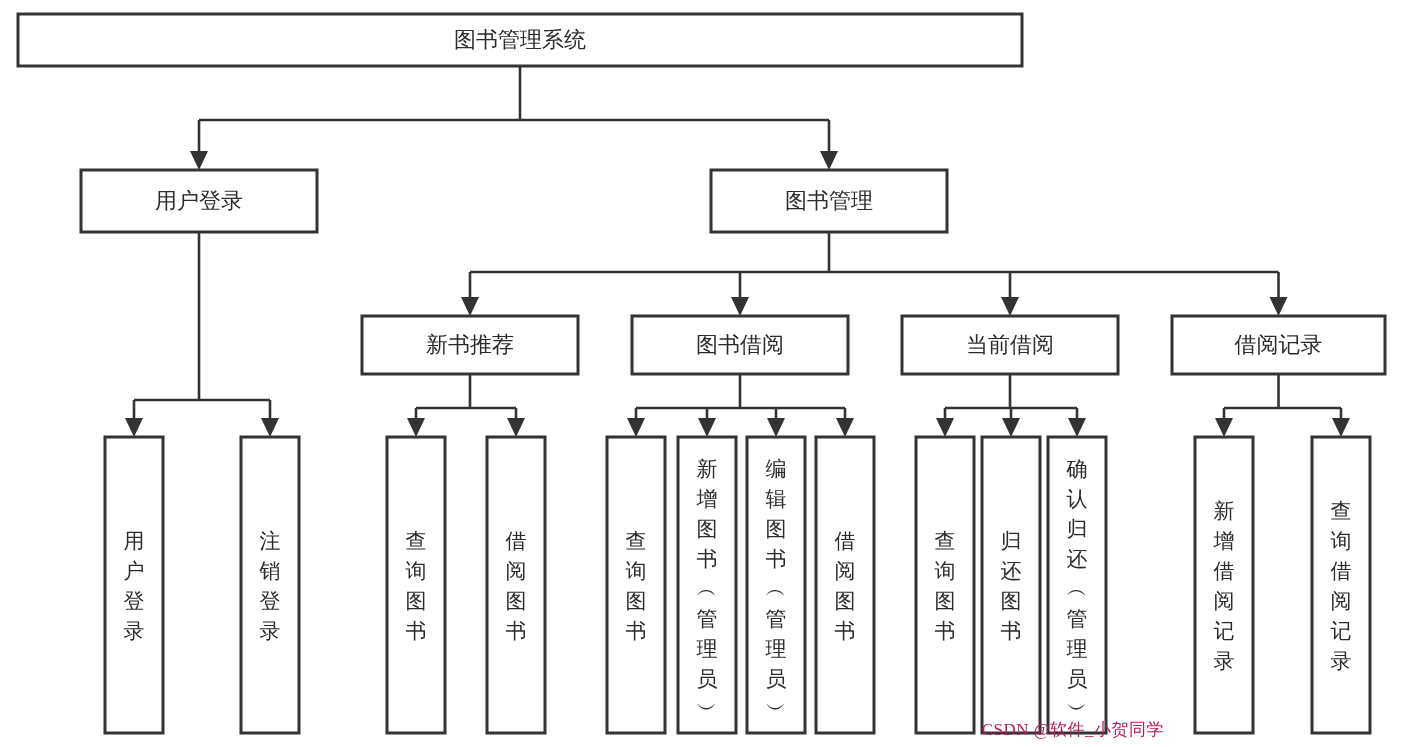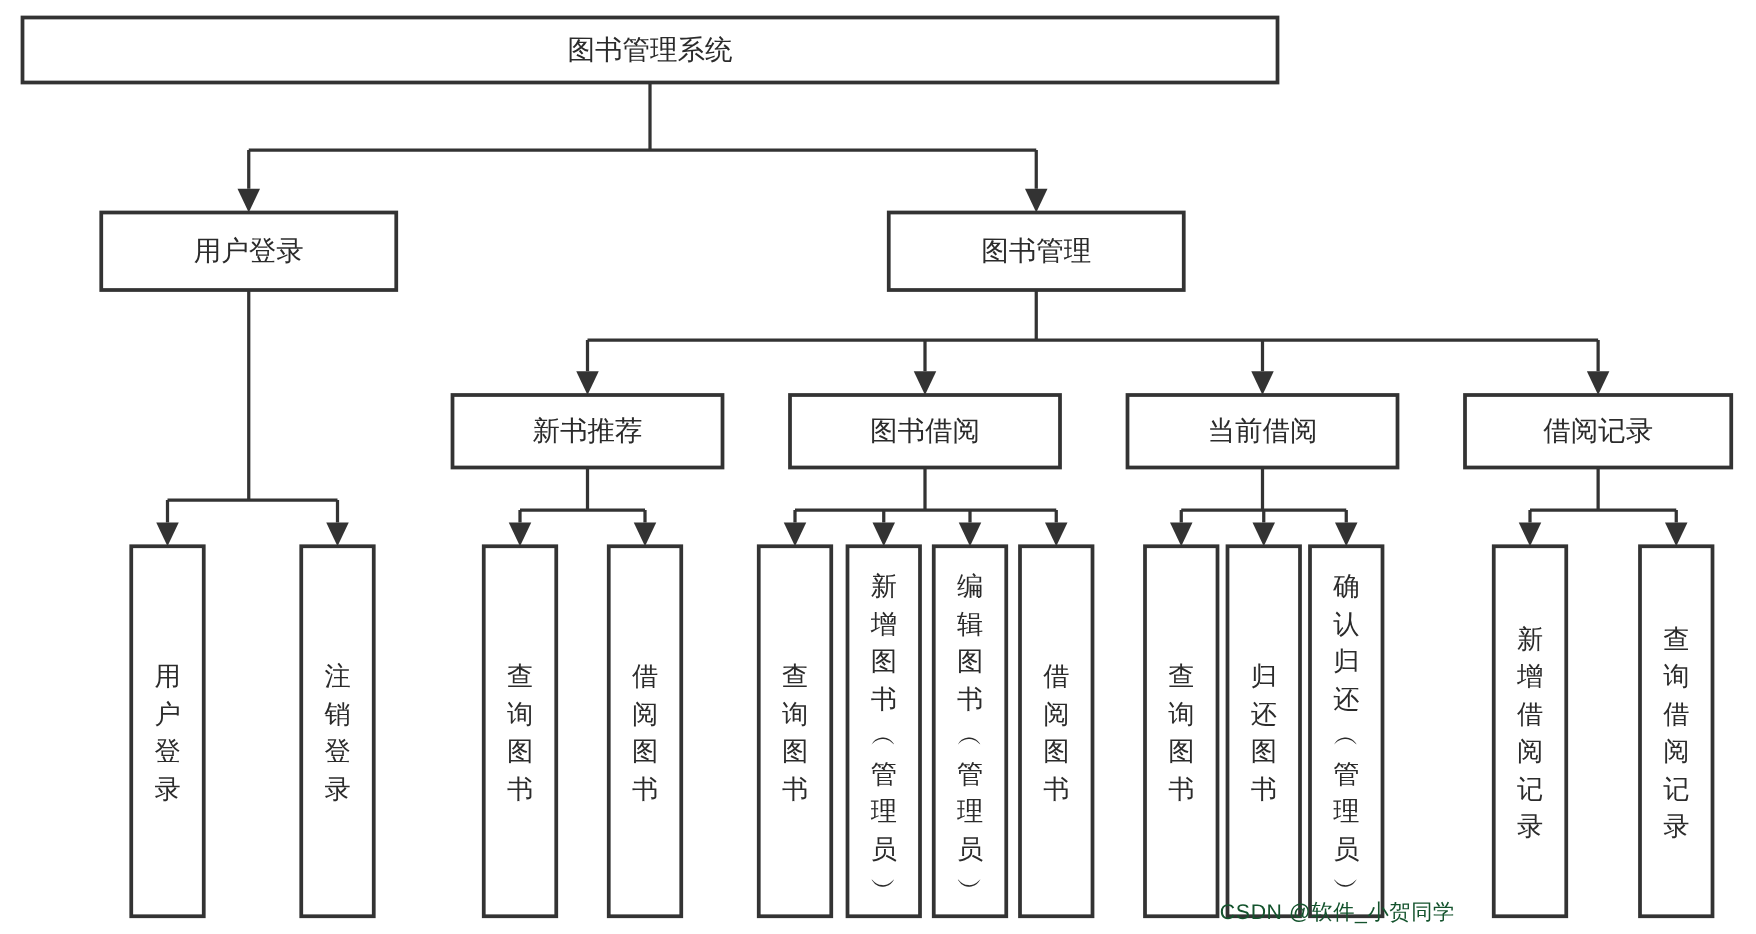--- a/index.html
+++ b/index.html
@@ -51,23 +51,23 @@
   .node-label-v {
     font-family: "Liberation Sans", "DejaVu Sans", sans-serif;
     font-size: 21px;
     fill: #2b2b2b;
     text-anchor: middle;
   }
   .watermark {
     position: absolute;
     right: 14px;
     bottom: 6px;
-    font-family: Liberation Sans, sans-serif;
+    font-family: Liberation Serif, serif;
     font-size: 17px;
-    color: #14532d;
+    color: #be185d;
     letter-spacing: 0.5px;
     white-space: nowrap;
     user-select: none;
   }
 </style>
 </head>
 <body>
 
 <div id="diagram-root">
   <svg class="diagram" viewBox="0 0 1405 747" xmlns="http://www.w3.org/2000/svg">

